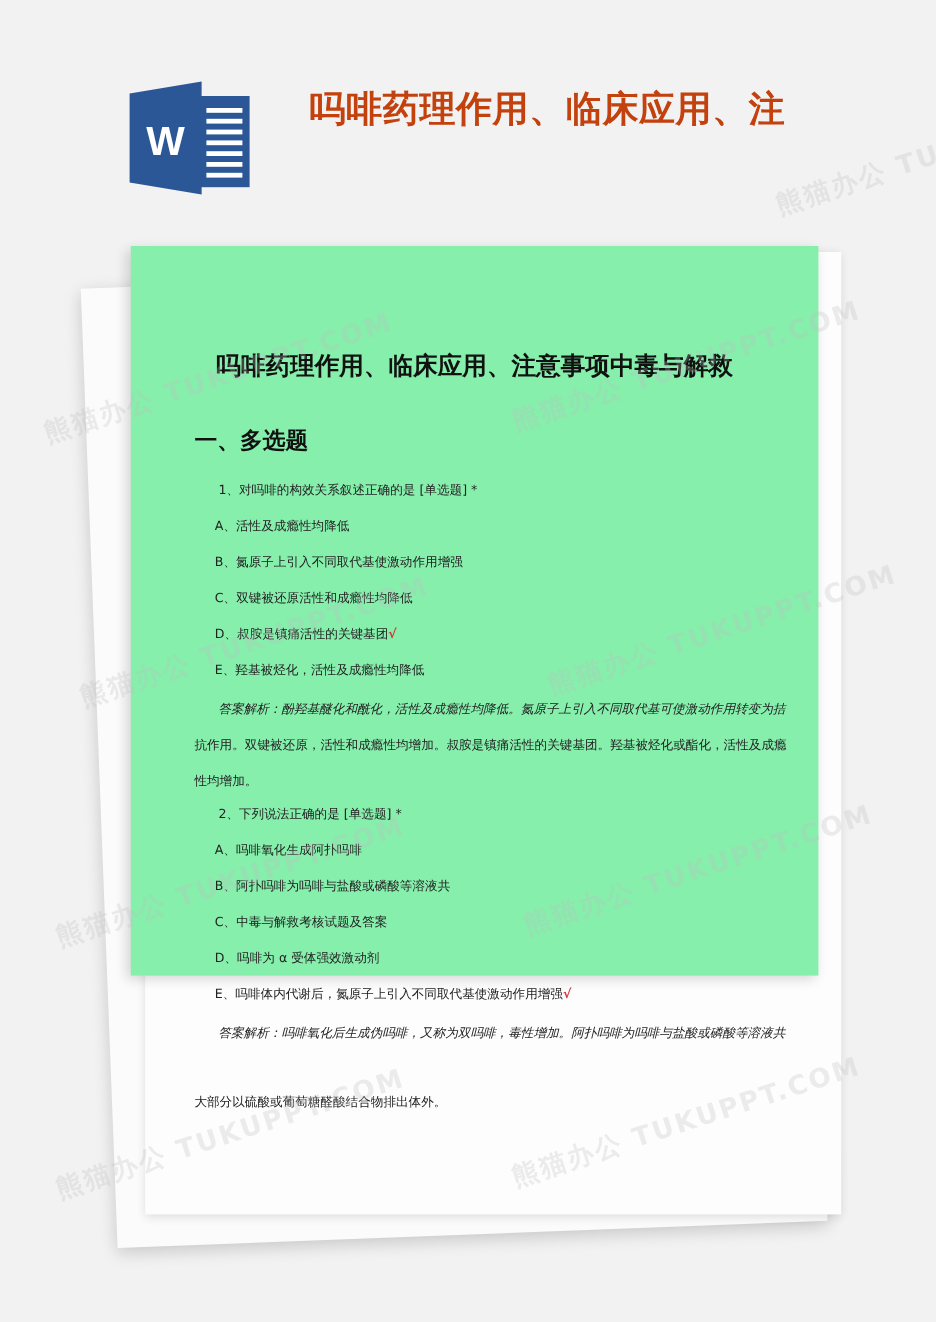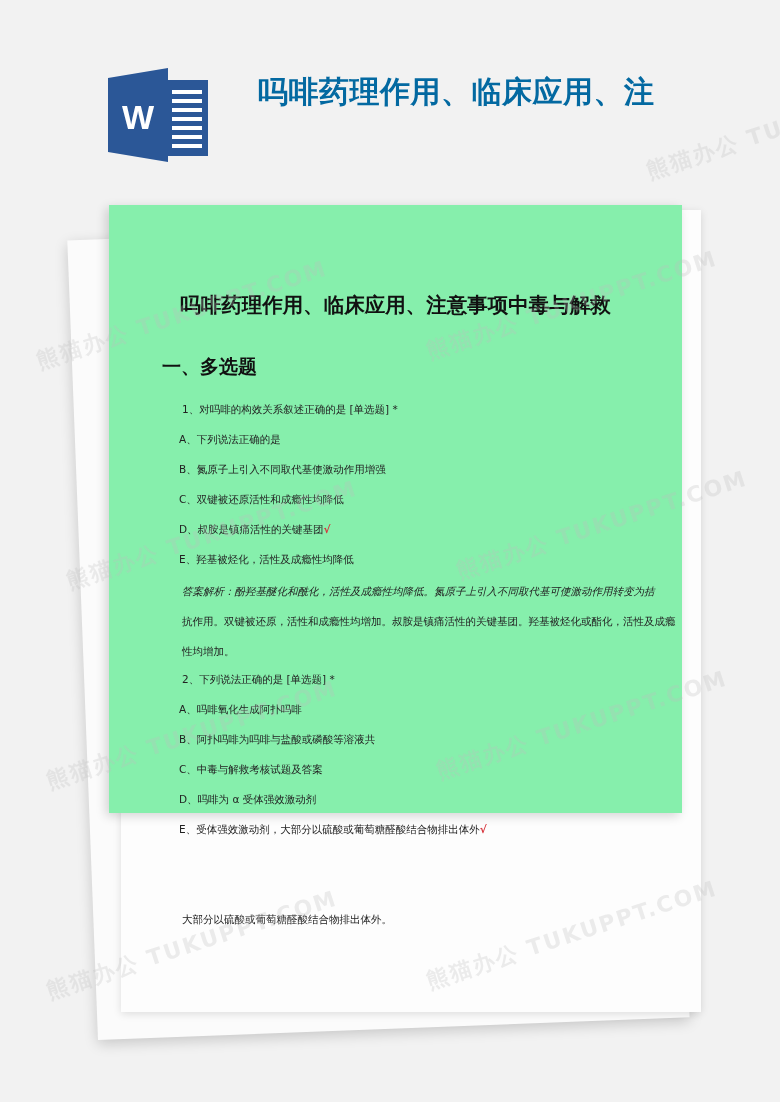--- a/index.html
+++ b/index.html
@@ -5,21 +5,21 @@
   html, body { margin: 0; padding: 0; }
   body {
     width: 780px; height: 1102px; position: relative; overflow: hidden;
     background: #f2f2f2;
     font-family: "DejaVu Sans", "Liberation Sans", sans-serif;
   }
   .word-icon { position: absolute; left: 106px; top: 66px; width: 104px; height: 98px; }
   .header-title {
     position: absolute; left: 258px; top: 66px;
     font-family: "DejaVu Serif", "Liberation Serif", serif;
-    font-weight: bold; font-size: 30px; color: #0369a1;
+    font-weight: bold; font-size: 30px; color: #c2410c;
     line-height: 52px; letter-spacing: 0.5px;
   }
   .header-title div { white-space: nowrap; }
 
   .page-back1 {
     position: absolute; left: 98px; top: 240px; width: 592px; height: 800px;
     background: #fbfbfb; transform: rotate(-2.2deg); transform-origin: left bottom;
     box-shadow: 0 4px 14px rgba(0,0,0,0.18);
   }
   .page-back2 {
@@ -37,21 +37,21 @@
   }
   .section-title {
     position: absolute; left: 53px; top: 149px; font-size: 19px; font-weight: bold; color: #111;
   }
   .line {
     position: absolute; font-size: 10.5px; line-height: 14px; white-space: nowrap; color: #222;
   }
   .q { left: 73px; }
   .opt { left: 70px; }
   .exp-first { left: 73px; font-style: italic; }
-  .exp { left: 53px; margin-left: 20px; }
+  .exp { left: 53px; }
   .check { color: #d7333b; font-weight: bold; }
   .wm {
     position: absolute; font-size: 22px; font-weight: bold; color: rgba(190,190,190,0.28);
     transform: rotate(-18deg); white-space: nowrap; pointer-events: none; letter-spacing: 2px;
   }
 </style>
 </head>
 <body>
 
 <div class="word-icon">
@@ -76,35 +76,36 @@
 </div>
 
 <div class="page-back1"></div>
 <div class="page-back2"></div>
 
 <div class="page">
   <div class="doc-title">吗啡药理作用、临床应用、注意事项中毒与解救</div>
   <div class="section-title">一、多选题</div>
 
   <div class="line q" style="top:197px">1、对吗啡的构效关系叙述正确的是  [单选题] *</div>
-  <div class="line opt" style="top:227px"><span>A、下列说法正确的是</span></div>
+  <div class="line opt" style="top:227px"><span>A、活性及成瘾性均降低</span></div>
   <div class="line opt" style="top:257px"><span>B、氮原子上引入不同取代基使激动作用增强</span></div>
   <div class="line opt" style="top:287px"><span>C、双键被还原活性和成瘾性均降低</span></div>
   <div class="line opt" style="top:317px"><span>D、叔胺是镇痛活性的关键基团</span><span class="check">√</span></div>
   <div class="line opt" style="top:347px"><span>E、羟基被烃化，活性及成瘾性均降低</span></div>
   <div class="line exp-first" style="top:379px">答案解析：酚羟基醚化和酰化，活性及成瘾性均降低。氮原子上引入不同取代基可使激动作用转变为拮</div>
   <div class="line exp" style="top:409px">抗作用。双键被还原，活性和成瘾性均增加。叔胺是镇痛活性的关键基团。羟基被烃化或酯化，活性及成瘾</div>
   <div class="line exp" style="top:439px">性均增加。</div>
 
   <div class="line q" style="top:467px">2、下列说法正确的是  [单选题] *</div>
   <div class="line opt" style="top:497px"><span>A、吗啡氧化生成阿扑吗啡</span></div>
   <div class="line opt" style="top:527px"><span>B、阿扑吗啡为吗啡与盐酸或磷酸等溶液共</span></div>
   <div class="line opt" style="top:557px"><span>C、中毒与解救考核试题及答案</span></div>
   <div class="line opt" style="top:587px"><span>D、吗啡为 α 受体强效激动剂</span></div>
-  <div class="line opt" style="top:617px"><span>E、受体强效激动剂，大部分以硫酸或葡萄糖醛酸结合物排出体外</span><span class="check">√</span></div>
+  <div class="line opt" style="top:617px"><span>E、吗啡体内代谢后，氮原子上引入不同取代基使激动作用增强</span><span class="check">√</span></div>
+  <div class="line exp-first" style="top:649px">答案解析：吗啡氧化后生成伪吗啡，又称为双吗啡，毒性增加。阿扑吗啡为吗啡与盐酸或磷酸等溶液共</div>
   <div class="line exp" style="top:707px">大部分以硫酸或葡萄糖醛酸结合物排出体外。</div>
 </div>
 
 <div class="wm" style="left:30px; top:300px">熊猫办公 TUKUPPT.COM</div>
 <div class="wm" style="left:420px; top:290px">熊猫办公 TUKUPPT.COM</div>
 <div class="wm" style="left:640px; top:110px">熊猫办公 TUKUPPT.COM</div>
 <div class="wm" style="left:60px; top:520px">熊猫办公 TUKUPPT.COM</div>
 <div class="wm" style="left:450px; top:510px">熊猫办公 TUKUPPT.COM</div>
 <div class="wm" style="left:40px; top:720px">熊猫办公 TUKUPPT.COM</div>
 <div class="wm" style="left:430px; top:710px">熊猫办公 TUKUPPT.COM</div>

